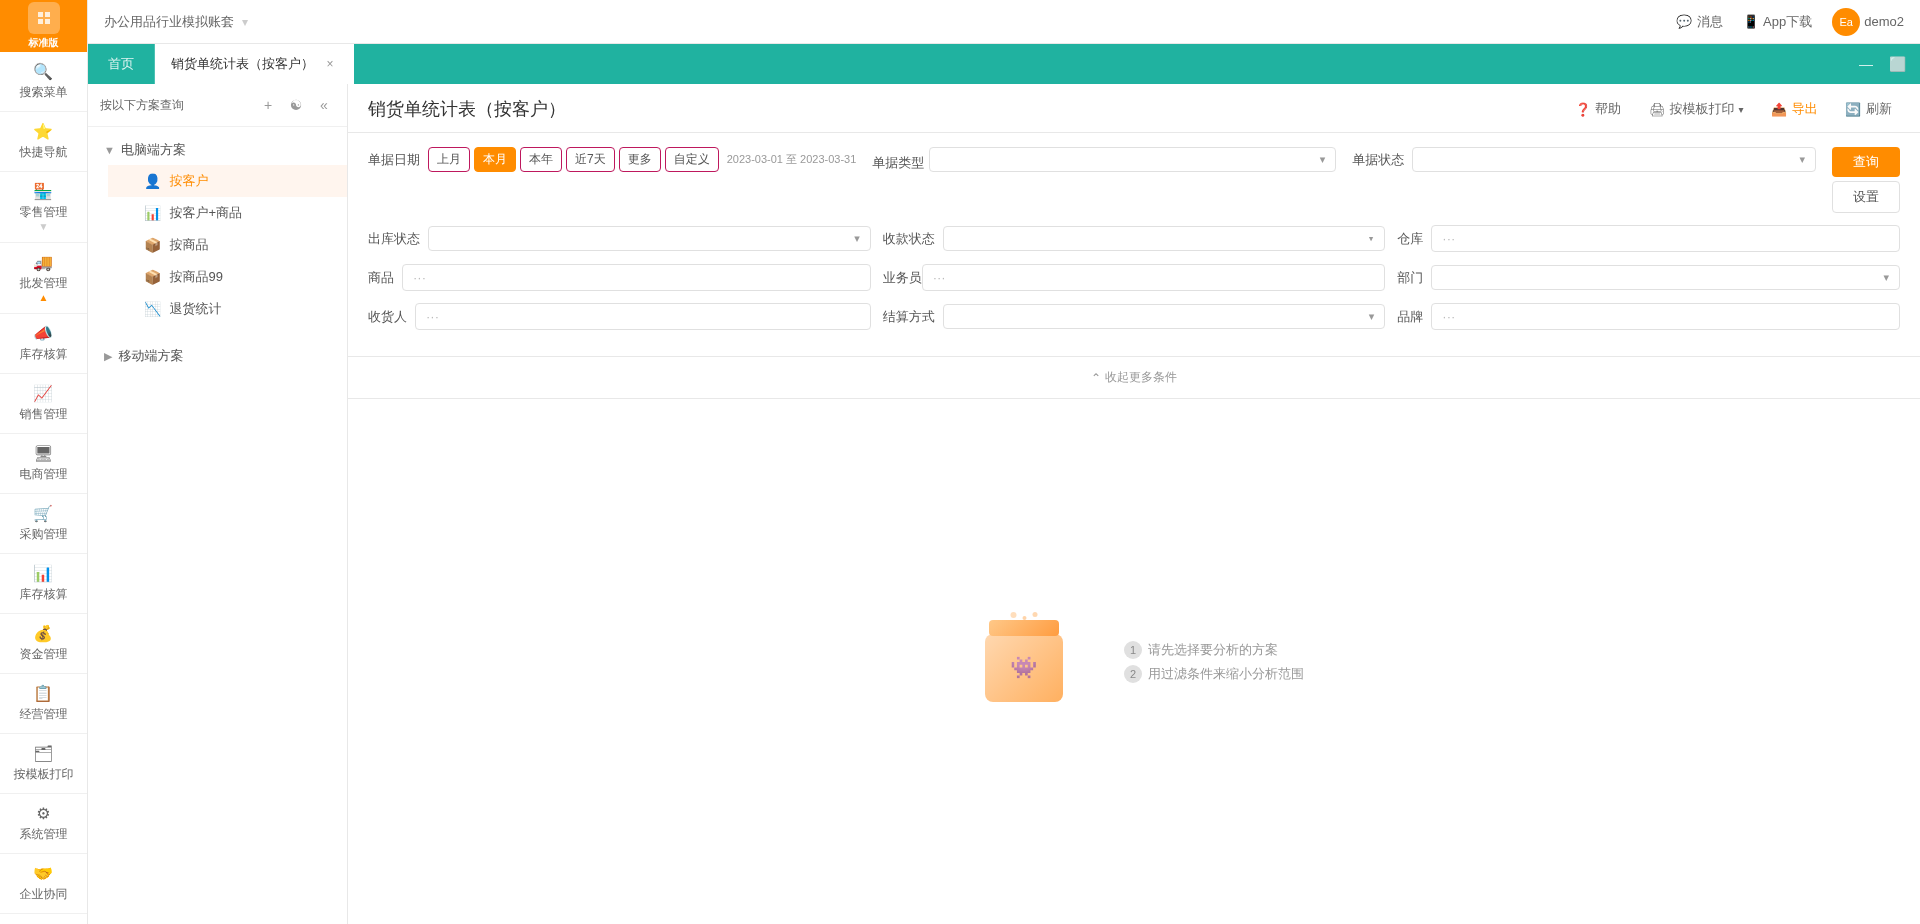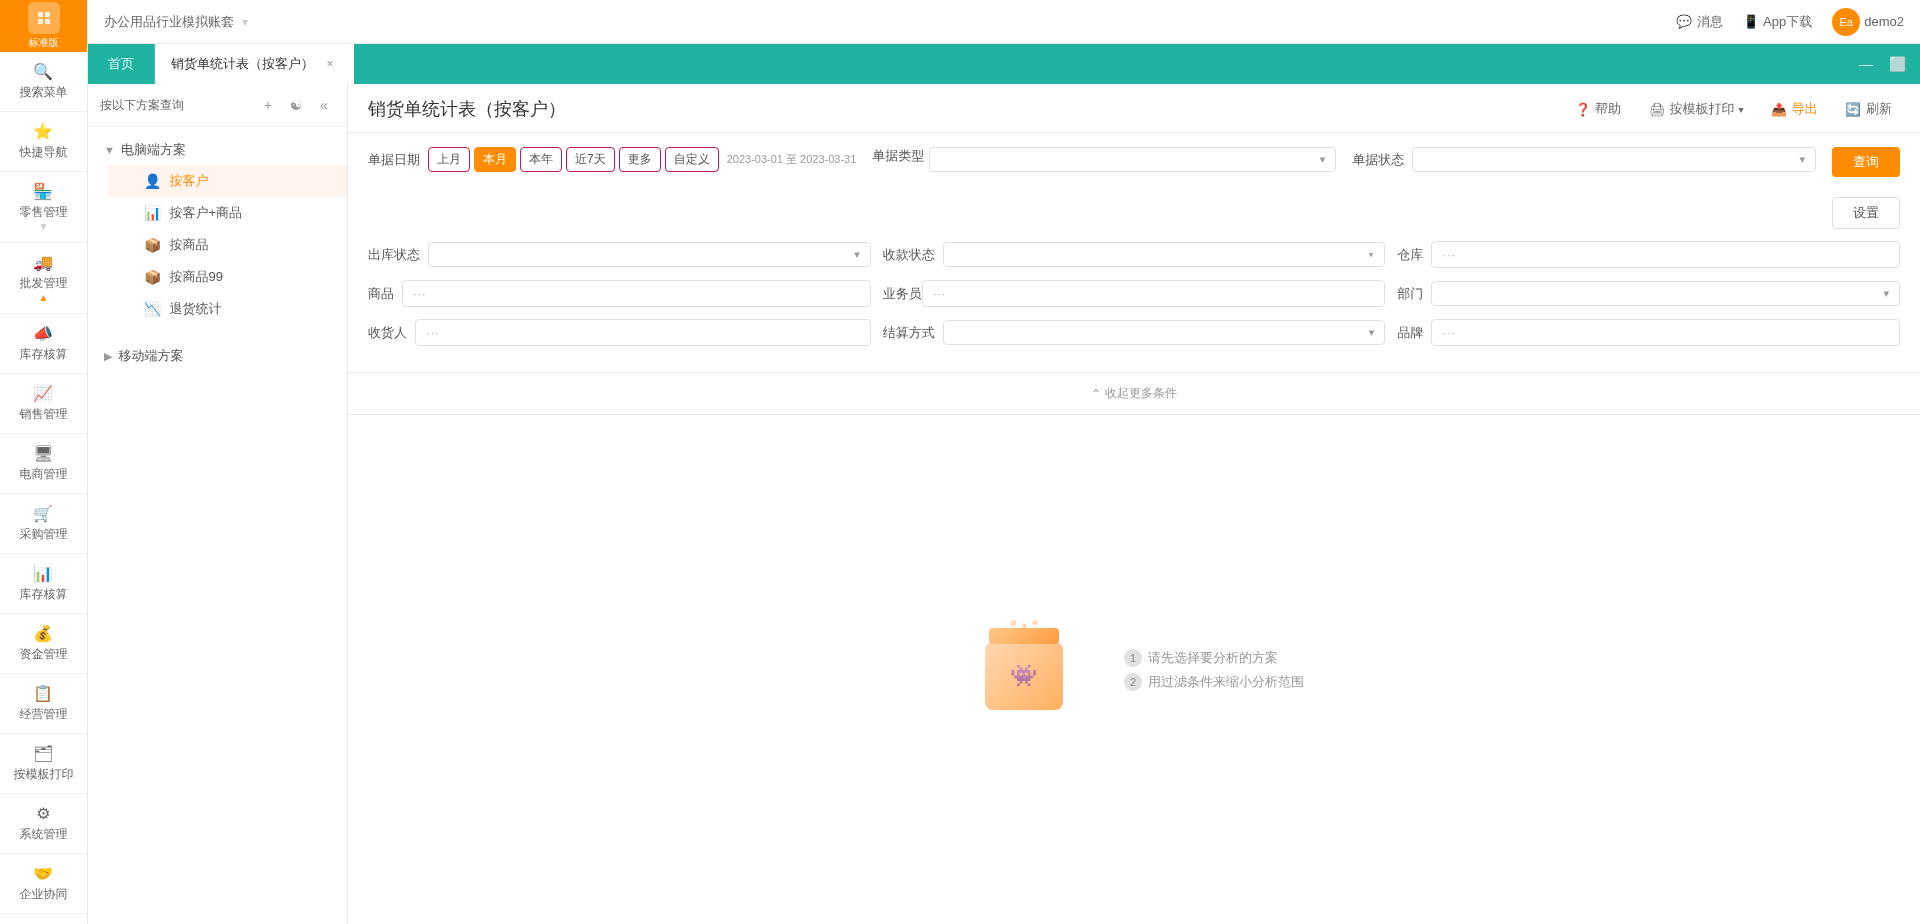--- a/index.html
+++ b/index.html
@@ -32,20 +32,21 @@
       background: rgba(255,255,255,0.3);
       border-radius: 6px;
       display: flex;
       align-items: center;
       justify-content: center;
     }
     .sidebar-logo-text {
       color: #fff;
       font-size: 10px;
       margin-top: 2px;
+      font-weight: bold;
     }
     .sidebar-item {
       width: 100%;
       padding: 10px 4px;
       display: flex;
       flex-direction: column;
       align-items: center;
       cursor: pointer;
       color: #666;
       font-size: 12px;
@@ -354,21 +355,21 @@
       color: #555;
       border: 1px solid #e0e0e0;
       border-radius: 4px;
       font-size: 13px;
       cursor: pointer;
     }
 
     .filter-actions {
       display: flex;
       flex-direction: column;
-      gap: 20px;
+      gap: 4px;
       align-self: flex-start;
     }
 
     
     .collapse-bar {
       padding: 8px;
       display: flex;
       justify-content: center;
       background: #fff;
       border-bottom: 1px solid #e8e8e8;
@@ -647,21 +648,21 @@
               <button class="date-btn">上月</button>
               <button class="date-btn active">本月</button>
               <button class="date-btn">本年</button>
               <button class="date-btn">近7天</button>
               <button class="date-btn">更多</button>
               <button class="date-btn">自定义</button>
             </div>
             <span style="font-size:11px; color:#999;">2023-03-01 至 2023-03-31</span>
           </div>
 
-          <div style="display:flex; align-items:flex-start; gap:5px; flex:1; min-width:0;">
+          <div style="display:flex; align-items:flex-end; gap:5px; flex:1; min-width:0;">
             <span class="filter-label" style="white-space:nowrap; flex-shrink:0;">单据类型</span>
             <div class="select-control full-select">
               <span class="select-placeholder"></span>
               <span class="select-arrow">▾</span>
             </div>
           </div>
 
           <div style="display:flex; align-items:center; gap:8px; flex:1; min-width:0;">
             <span class="filter-label" style="white-space:nowrap; flex-shrink:0;">单据状态</span>
             <div class="select-control full-select">

